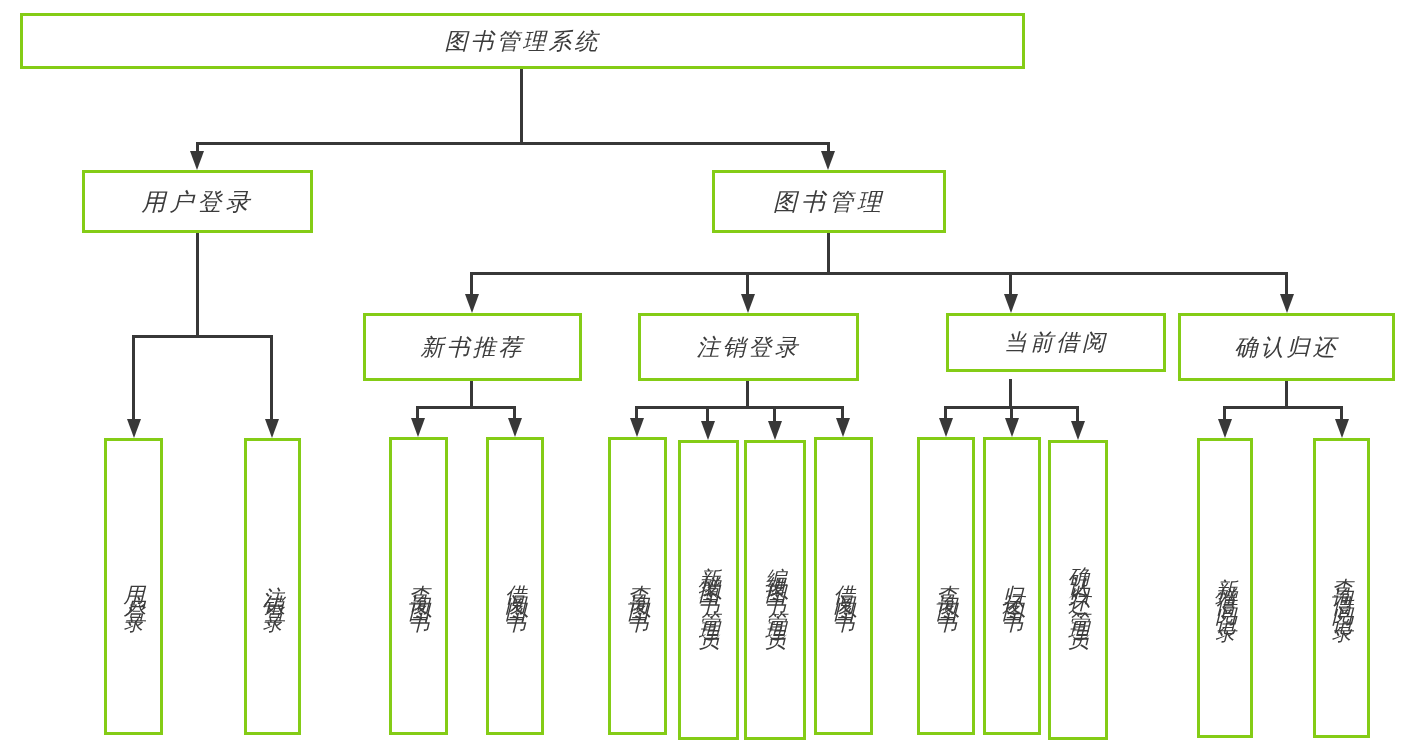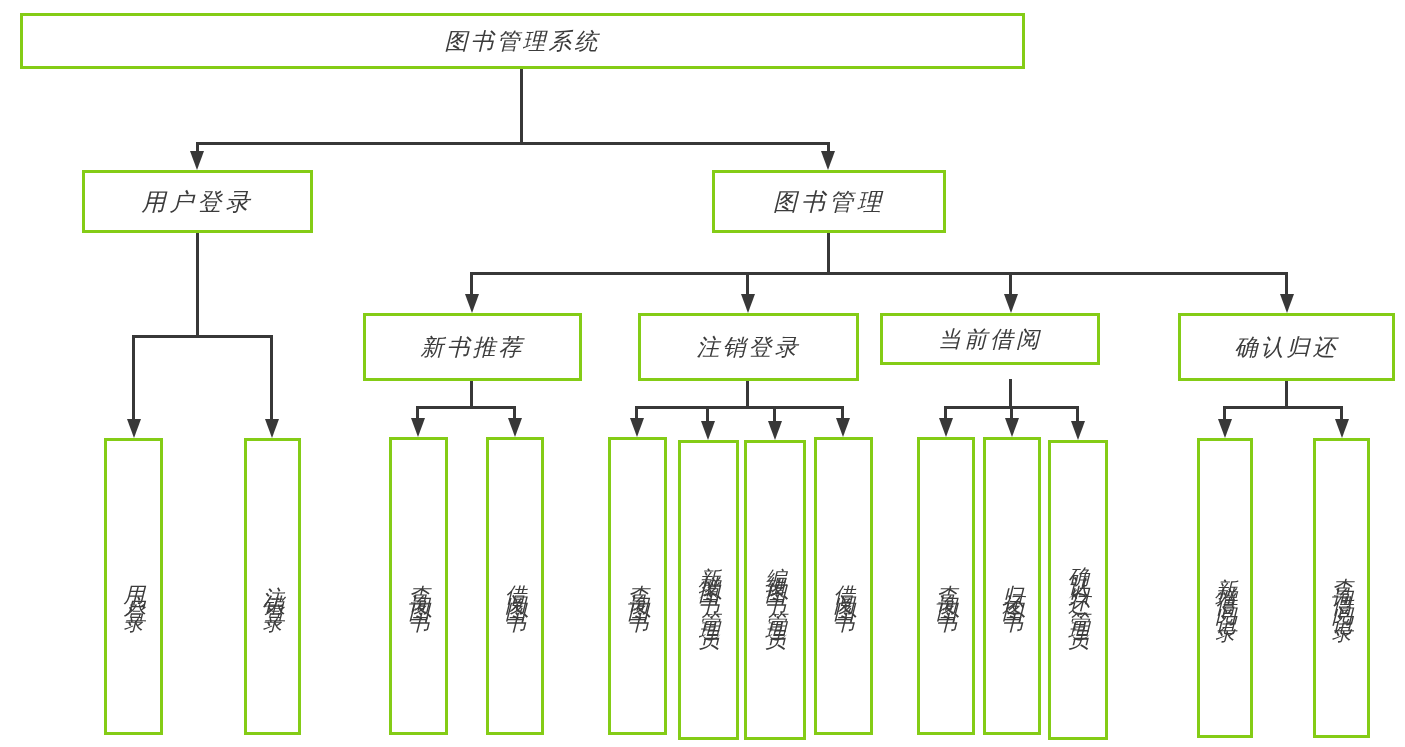--- a/index.html
+++ b/index.html
@@ -103,21 +103,21 @@
   <div class="box" style="left:363px;top:313px;width:219px;height:68px">
     <span class="hlabel">新书推荐</span>
   </div>
 
   <div class="box" style="left:712px;top:170px;width:234px;height:63px">
     <span class="hlabel-big">图书管理</span>
   </div>
   <div class="box" style="left:638px;top:313px;width:221px;height:68px">
     <span class="hlabel">注销登录</span>
   </div>
-  <div class="box" style="left:880px;top:313px;width:220px;height:52px">
+  <div class="box" style="left:946px;top:313px;width:220px;height:59px">
     <span class="hlabel">当前借阅</span>
   </div>
   <div class="box" style="left:1178px;top:313px;width:217px;height:68px">
     <span class="hlabel">确认归还</span>
   </div>
 
   <div class="box" style="left:104px;top:438px;width:59px;height:297px">
     <span class="vlabel">用户登录</span>
   </div>
   <div class="box" style="left:244px;top:438px;width:57px;height:297px">

